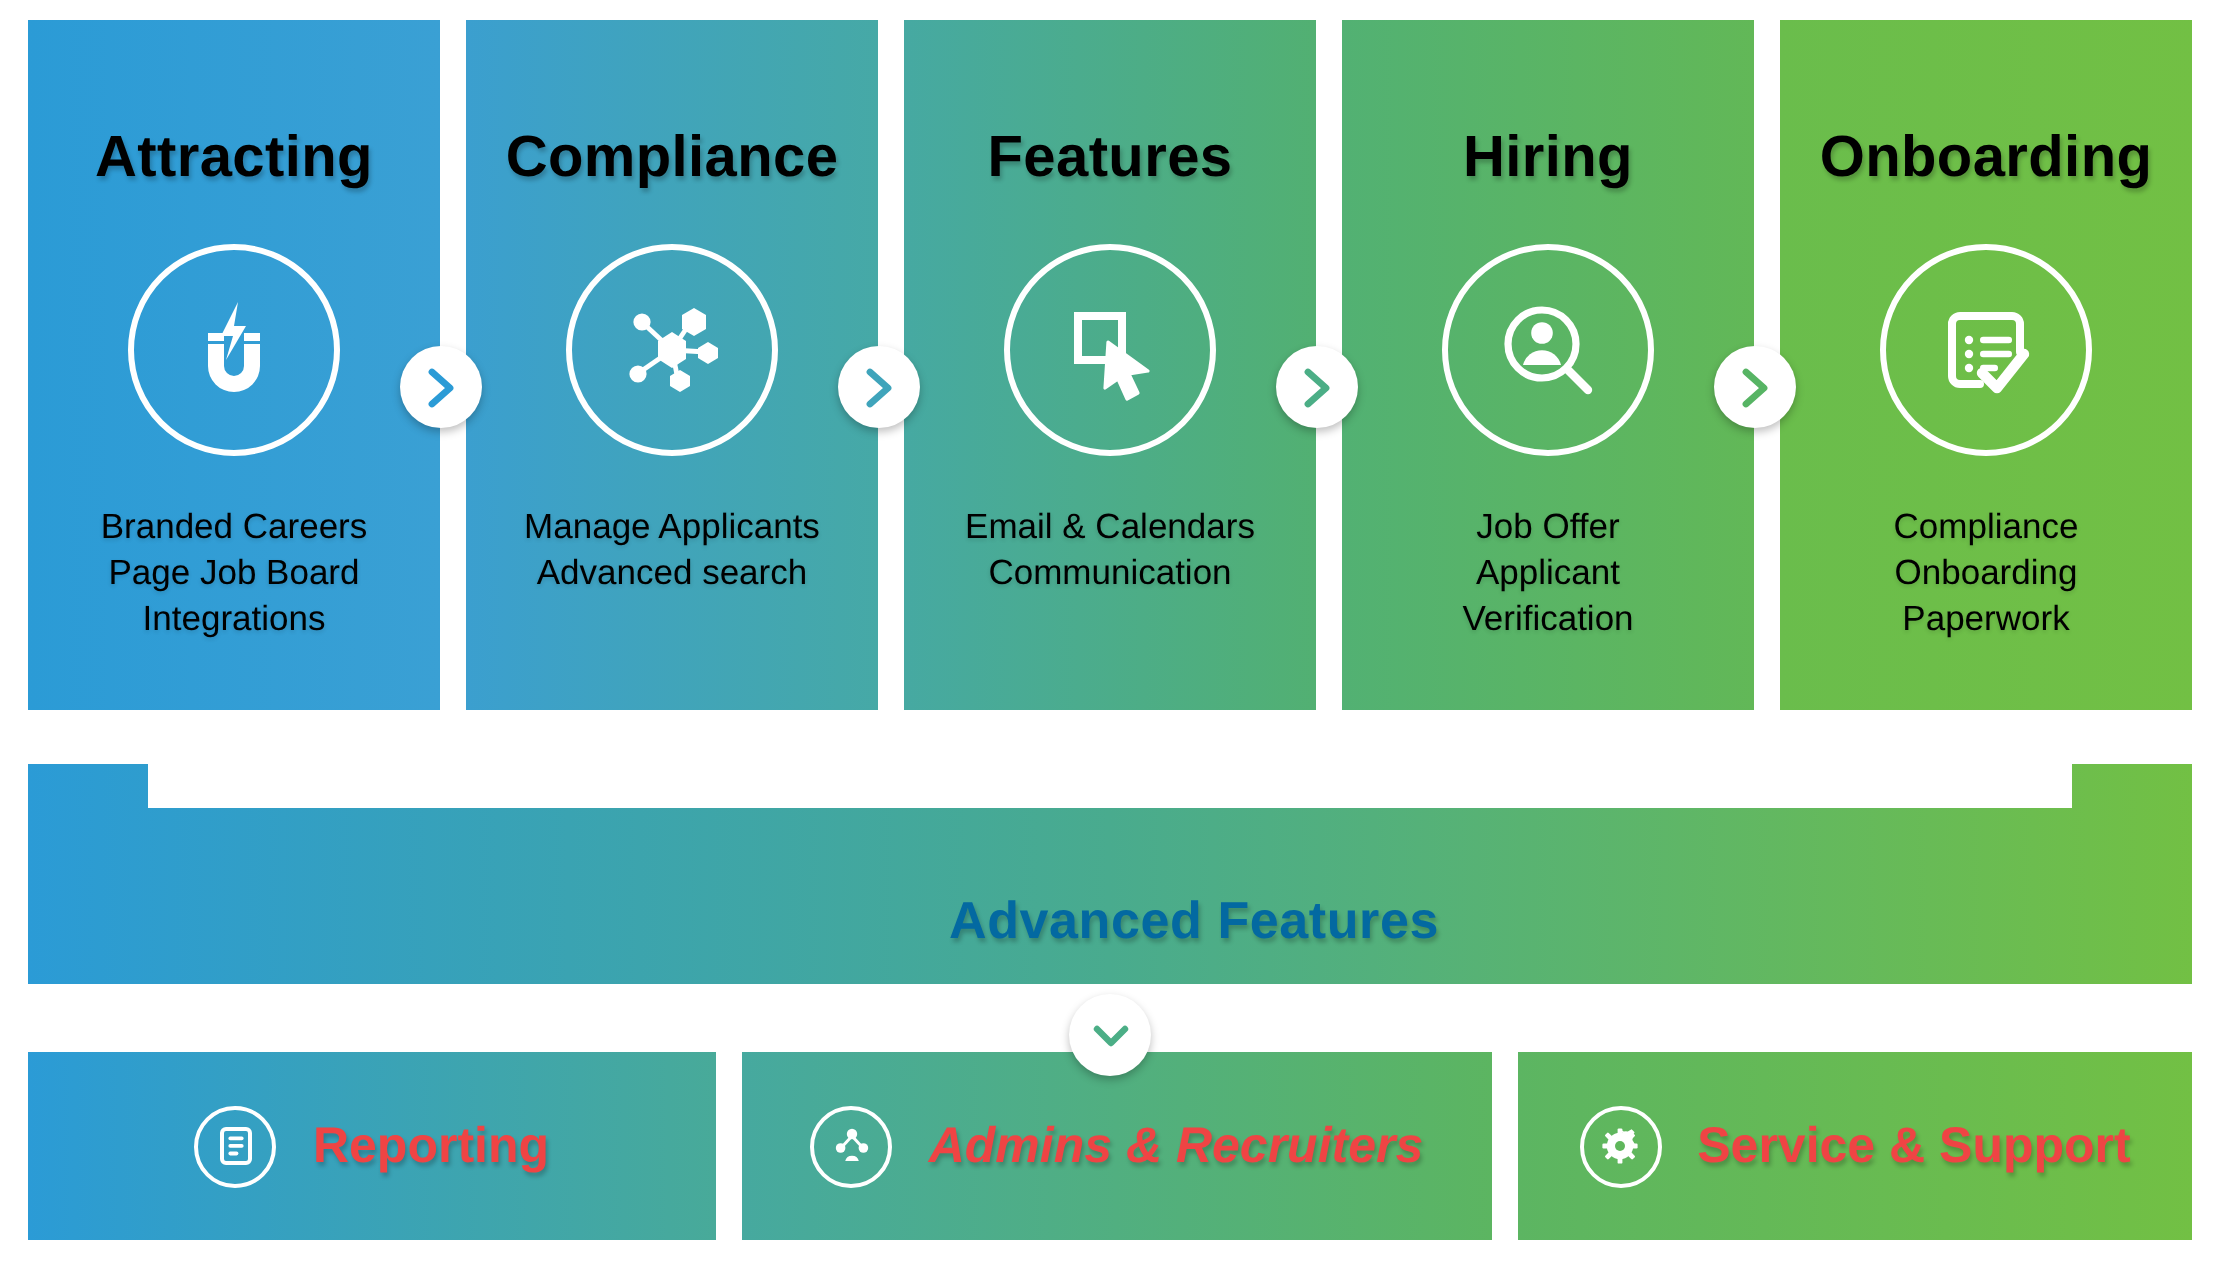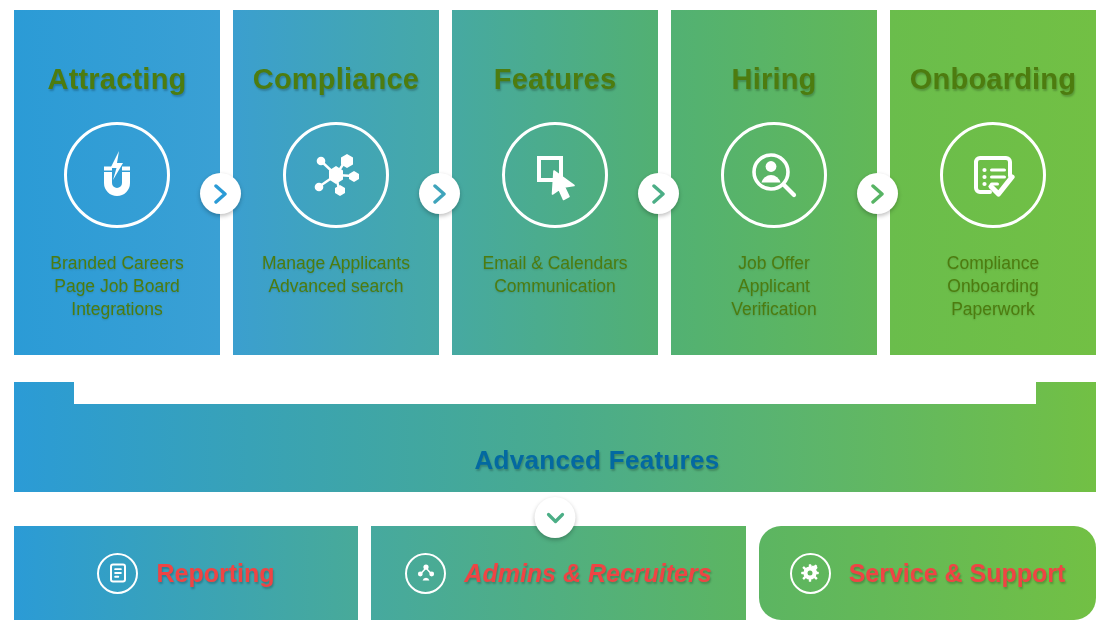--- a/index.html
+++ b/index.html
@@ -29,21 +29,21 @@
     height: 345px;
     display: flex;
     gap: 13px;
   }
   .stage-card {
     flex: 1 1 0;
     position: relative;
     display: flex;
     flex-direction: column;
     align-items: center;
-    color: #4d7c0f;
+    color: #000000;
     overflow: visible;
   }
   .stage-bg {
     position: absolute;
     inset: 0;
     z-index: 0;
   }
   .stage-inner {
     position: relative;
     z-index: 1;
@@ -180,21 +180,21 @@
     flex: 0 0 auto;
   }
   .fb-label {
     font-size: 25px;
     font-weight: bold;
     white-space: nowrap;
     text-shadow: 1px 2px 2px rgba(0,0,0,0.22);
   }
   .f-reporting { flex: 0 0 344px; }
   .f-admins   { flex: 0 0 375px; font-style: italic; }
-  .f-service  { flex: 1 1 auto; border-radius: 22px; }
+  .f-service  { flex: 1 1 auto; }
 </style>
 </head>
 <body>
 
 <div id="stage">
 
   <div class="stages">
 
     <div class="stage-card">
       <svg class="stage-bg" viewBox="0 0 206 345" preserveAspectRatio="none">

